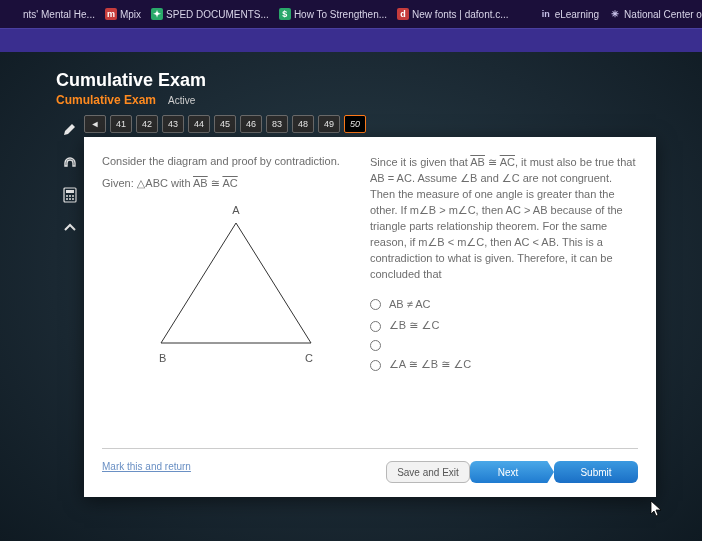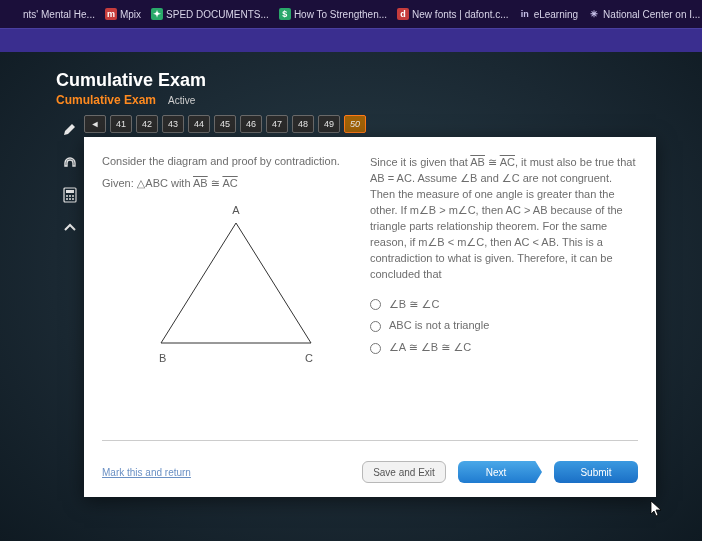--- a/index.html
+++ b/index.html
@@ -61,21 +61,21 @@
     width:22px; height:18px;
     border:1px solid #6a6a6a;
     background:#2b2b2b;
     color:#e8e8e8;
     font-size:9px;
     display:flex; align-items:center; justify-content:center;
     border-radius:2px;
     cursor:pointer;
   }
   .qnav .num.current {
-    background:#a16207; border-color:#ff7a1a;font-style:italic;
+    background:#000000; border-color:#ff7a1a;font-style:italic;
   }
 
   .content {
     background:#fff;
     padding:18px 18px 14px 18px;
     display:flex; flex-direction:column;
     min-height: 360px;
     box-shadow: 0 4px 18px rgba(0,0,0,.5);
   }
   .cols { display:flex; }
@@ -91,22 +91,22 @@
   .options { margin-top:14px; }
   .opt { display:flex; align-items:center; gap:8px; margin:6px 0; font-size:11px; color:#6d6d6d; }
   .opt .radio {
     width:11px; height:11px; border:1px solid #777; border-radius:50%;
     display:inline-block;
   }
 
   .footer {
     margin-top:auto;
     border-top:1px solid #ccc;
-    padding-top:20px;
-    display:flex; align-items:center; gap:12px;
+    padding-top:12px;
+    display:flex; gap:0;
   }
   .mark-link { color:#6a90c4; font-size:10px; text-decoration:underline; cursor:pointer; flex:1; }
   .btn {
     height:22px; min-width:84px;
     font-size:10px;
     border-radius:6px;
     display:flex; align-items:center; justify-content:center;
     cursor:pointer;
     position:relative;
   }
@@ -149,21 +149,21 @@
     </div>
     <div class="bm">
       <span class="ico" style="background: rgb(42, 168, 106); color: rgb(255, 255, 255);">$</span>
       <span>How To Strengthen...</span>
     </div>
     <div class="bm">
       <span class="ico" style="background: rgb(198, 60, 60); color: rgb(255, 255, 255);">d</span>
       <span>New fonts | dafont.c...</span>
     </div>
     <div class="bm">
-      <span class="ico" style="color: rgb(198, 192, 232);">in</span>
+      <span class="ico" style="color: rgb(198, 192, 232); margin-left: 21px;">in</span>
       <span>eLearning</span>
     </div>
     <div class="bm">
       <span class="ico" style="color: rgb(198, 192, 232);">✳</span>
       <span>National Center on I...</span>
     </div>
   </div>
 <div class="topbar2"></div>
 
 <div class="page">
@@ -206,21 +206,21 @@
 
     <div class="mainbox">
       <div class="qnav" id="qnav">
           <div class="arrow">◄</div>
           <div class="num">41</div>
           <div class="num">42</div>
           <div class="num">43</div>
           <div class="num">44</div>
           <div class="num">45</div>
           <div class="num">46</div>
-          <div class="num">47</div>
+          <div class="num">83</div>
           <div class="num">48</div>
           <div class="num">49</div>
           <div class="num current">50</div>
         </div>
 
       <div class="content">
         <div class="cols">
           <div class="leftcol">
             <div class="prompt1">Consider the diagram and proof by contradiction.</div>
             <div class="given">
@@ -238,25 +238,28 @@
             </div>
           </div>
 
           <div class="rightcol">
             <div>
               <span>Since it is given that </span><span class="over">AB</span><span> ≅ </span><span class="over">AC</span><span>, it must also be true that AB = AC. Assume ∠B and ∠C are not congruent. Then the measure of one angle is greater than the other. If m∠B &gt; m∠C, then AC &gt; AB because of the triangle parts relationship theorem. For the same reason, if m∠B &lt; m∠C, then AC &lt; AB. This is a contradiction to what is given. Therefore, it can be concluded that</span>
             </div>
             <div class="options">
               <div class="opt">
                   <span class="radio"></span>
+                  <span>AB ≠ AC</span>
+                </div>
+              <div class="opt">
+                  <span class="radio"></span>
                   <span>∠B ≅ ∠C</span>
                 </div>
               <div class="opt">
                   <span class="radio"></span>
-                  <span>ABC is not a triangle</span>
                 </div>
               <div class="opt">
                   <span class="radio"></span>
                   <span>∠A ≅ ∠B ≅ ∠C</span>
                 </div>
             </div>
           </div>
         </div>
 
         <div class="footer">

